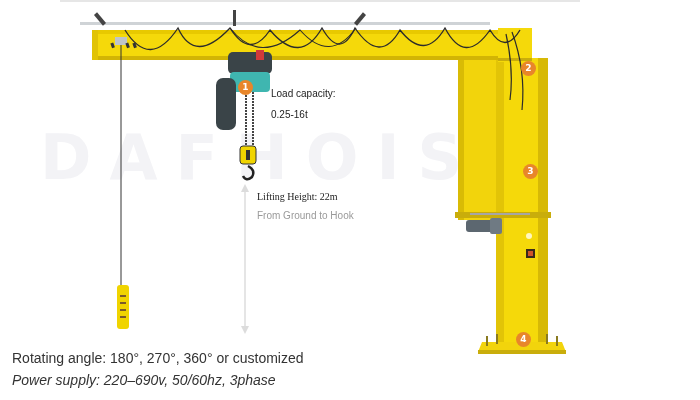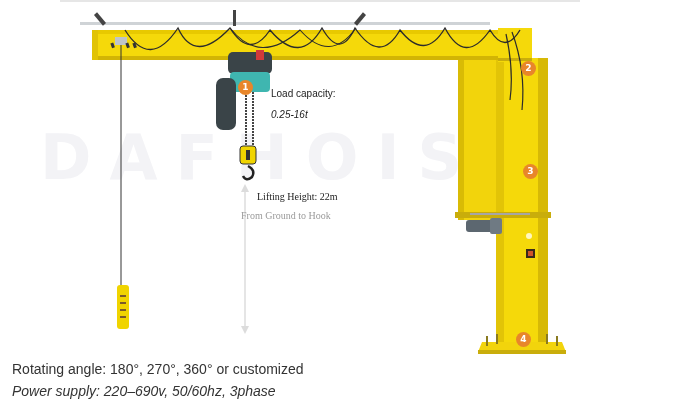--- a/index.html
+++ b/index.html
@@ -6,21 +6,21 @@
   html, body { width: 700px; height: 400px; background: #ffffff; overflow: hidden; }
   body { position: relative; font-family: "Liberation Sans", sans-serif; }
   .stage { position: absolute; left: 0; top: 0; width: 700px; height: 400px; }
   .watermark {
     position: absolute; left: 40px; top: 128px; width: 460px; height: 60px;
     font-family: "DejaVu Sans", sans-serif; font-weight: bold; font-size: 62px;
     letter-spacing: 18px; color: #f3f3f6; line-height: 60px; white-space: nowrap;
   }
   .label { position: absolute; font-size: 10px; line-height: 18px; color: #222; white-space: nowrap; text-align: center; }
   .label.gray { color: #9a9a9a; }
-  .spec { position: absolute; left: 12px; font-size: 14px; color: #333; white-space: nowrap; line-height: 18px; margin-top: 11px; }
+  .spec { position: absolute; left: 12px; font-size: 14px; color: #333; white-space: nowrap; line-height: 18px; }
   .badge {
     position: absolute; width: 15px; height: 15px; border-radius: 50%;
     background: #e8862a; color: #fff; font-size: 9px; font-weight: bold;
     text-align: center; line-height: 15px; font-family: "DejaVu Sans", sans-serif;
   }
   svg { position: absolute; left: 0; top: 0; }
 </style>
 </head>
 <body>
 
@@ -117,20 +117,20 @@
       <polygon points="241,326 245,334 249,326" fill="#dcdcdc"></polygon>
     </g>
   </svg>
 
   <div class="badge" style="left:238px; top:80px;">1</div>
   <div class="badge" style="left:521px; top:61px;">2</div>
   <div class="badge" style="left:523px; top:164px;">3</div>
   <div class="badge" style="left:516px; top:332px;">4</div>
 
   <div class="label" style="left:271px; top:85px;">Load capacity:</div>
-  <div class="label" style="left:271px; top:106px;font-style:italic;">0.25-16t</div>
+  <div class="label" style="left:271px; top:106px;">0.25-16t</div>
 
   <div class="label" style="left:257px; top:188px;font-family:Liberation Serif, serif;">Lifting Height: 22m</div>
-  <div class="label gray" style="left:241px; top:207px;font-family:Liberation Serif, serif;">From Ground to Hook</div>
+  <div class="label gray" style="left:257px; top:207px;">From Ground to Hook</div>
 
   <div class="spec" style="top:349px;">Rotating angle: 180°, 270°, 360° or customized</div>
   <div class="spec" style="top:371px;font-style:italic;">Power supply: 220–690v, 50/60hz, 3phase</div>
 </div>
 
 </body></html>

